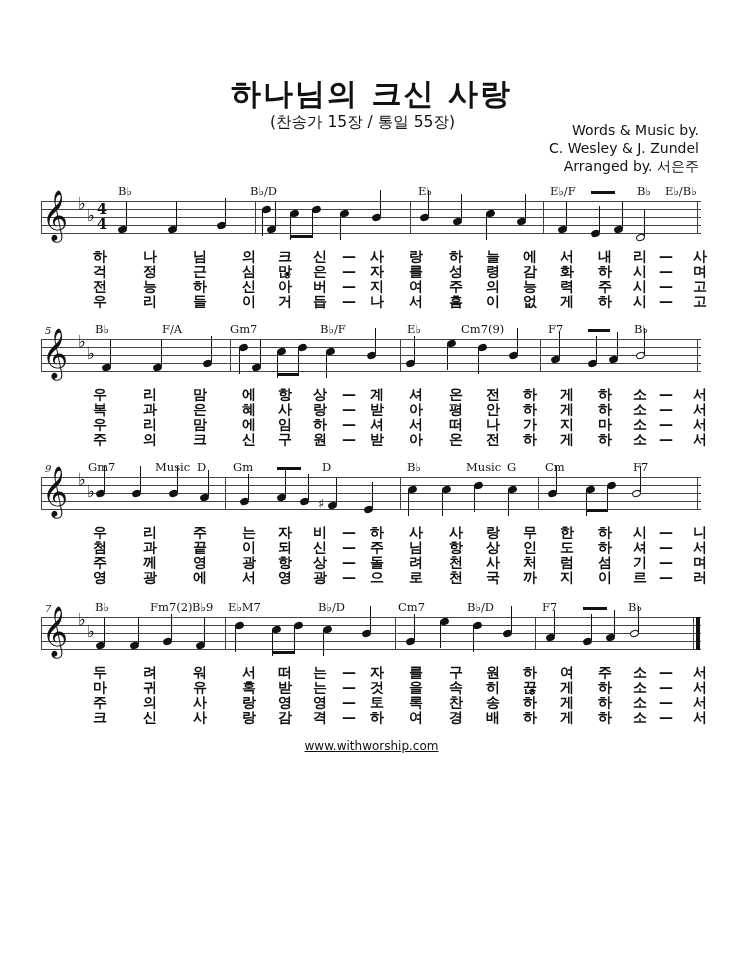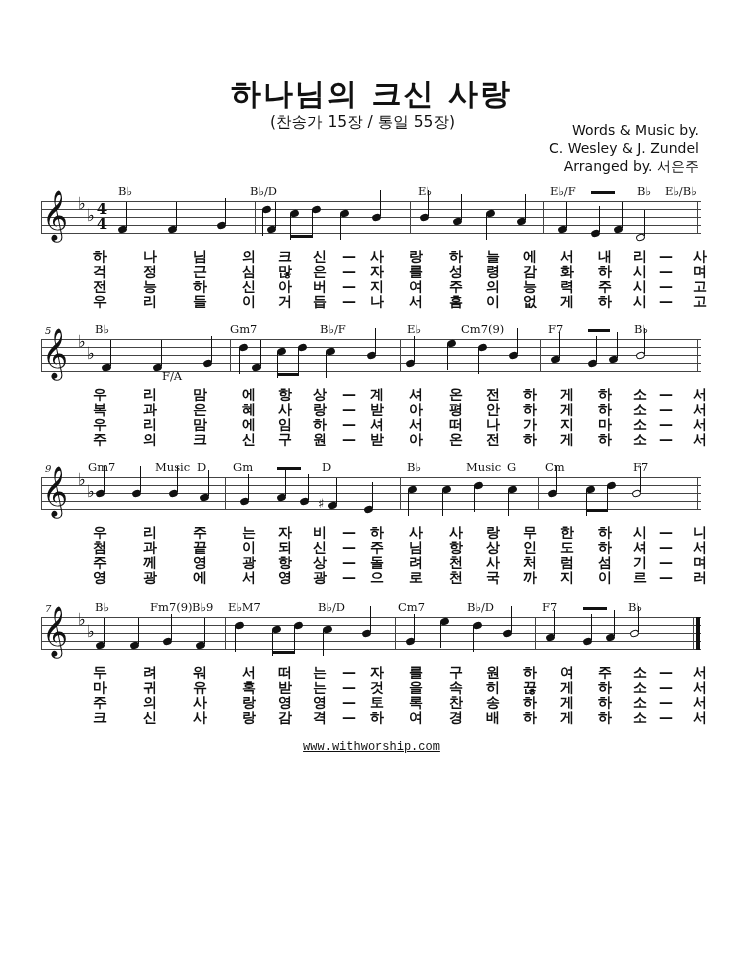--- a/index.html
+++ b/index.html
@@ -17,21 +17,21 @@
   .timesig{position:absolute;left:96px;font-size:15px;font-weight:bold;line-height:15px;font-family:"DejaVu Serif",serif;text-align:center;width:12px;}
   .chord{position:absolute;font-size:11.5px;font-family:"DejaVu Serif","Liberation Serif",serif;white-space:nowrap;}
   .note{position:absolute;width:9px;height:7px;border-radius:50%;background:#111;transform:rotate(-20deg);}
   .note.half{background:#fff;border:1.4px solid #111;width:7px;height:5px;}
   .stem{position:absolute;width:1px;background:#111;}
   .beam{position:absolute;height:3px;background:#111;}
   .sharp{position:absolute;font-size:13px;font-family:"DejaVu Serif",serif;}
   .lyric-row{position:absolute;left:0;width:743px;height:16px;}
   .syl{position:absolute;width:24px;text-align:center;font-size:14px;line-height:16px;font-weight:bold;font-family:"DejaVu Sans",sans-serif;transform:translateX(-12px);}
   .footer-link{position:absolute;left:0;width:743px;top:739px;text-align:center;font-size:12px;}
-  .footer-link span{text-decoration:underline;font-family:Liberation Mono, monospace;}
+  .footer-link span{text-decoration:underline;}
 </style>
 </head>
 <body>
 
 <div class="title">하나님의 크신 사랑</div>
 <div class="subtitle">(찬송가 15장 / 통일 55장)</div>
 <div class="credits">
   <div>Words &amp; Music by.</div>
   <div>C. Wesley &amp; J. Zundel</div>
   <div>Arranged by. 서은주</div>
@@ -184,21 +184,21 @@
       <div class="barline" style="left: 41px; top: 339px; height: 32px;"></div>
       <div class="barline" style="left: 230px; top: 339px; height: 32px;"></div>
       <div class="barline" style="left: 400px; top: 339px; height: 32px;"></div>
       <div class="barline" style="left: 540px; top: 339px; height: 32px;"></div>
       <div class="barline" style="left: 697px; top: 339px; height: 32px;"></div>
       <div class="clef" style="top: 331px;">𝄞</div>
       <div class="flat" style="left: 78px; top: 333px;">♭</div>
       <div class="flat" style="left: 87px; top: 345px;">♭</div>
       <div class="measure-num" style="top: 325px;">5</div>
       <div class="chord" style="left: 95px; top: 322px;">B♭</div>
-      <div class="chord" style="left: 162px; top: 322px; margin-top: 47px;">F/A</div>
+      <div class="chord" style="left: 162px; top: 322px;">F/A</div>
       <div class="chord" style="left: 230px; top: 322px;">Gm7</div>
       <div class="chord" style="left: 320px; top: 322px;">B♭/F</div>
       <div class="chord" style="left: 407px; top: 322px;">E♭</div>
       <div class="chord" style="left: 461px; top: 322px;">Cm7(9)</div>
       <div class="chord" style="left: 548px; top: 322px;">F7</div>
       <div class="chord" style="left: 634px; top: 322px;">B♭</div>
       <div class="note" style="left: 102px; top: 363.5px;"></div>
       <div class="stem" style="left: 110px; top: 339.5px; height: 26px;"></div>
       <div class="note" style="left: 153px; top: 363.5px;"></div>
       <div class="stem" style="left: 161px; top: 339.5px; height: 26px;"></div>
@@ -460,21 +460,21 @@
       <div class="barline" style="left: 225px; top: 617px; height: 32px;"></div>
       <div class="barline" style="left: 395px; top: 617px; height: 32px;"></div>
       <div class="barline" style="left: 535px; top: 617px; height: 32px;"></div>
       <div class="barline" style="left: 693px; top: 617px; height: 32px;"></div>
       <div class="final-thick" style="left: 696px; top: 617px; height: 33px;"></div>
       <div class="clef" style="top: 609px;">𝄞</div>
       <div class="flat" style="left: 78px; top: 611px;">♭</div>
       <div class="flat" style="left: 87px; top: 623px;">♭</div>
       <div class="measure-num" style="top: 603px;">7</div>
       <div class="chord" style="left: 95px; top: 600px;">B♭</div>
-      <div class="chord" style="left: 150px; top: 600px;">Fm7(9)</div>
+      <div class="chord" style="left: 150px; top: 600px;">Fm7(2)</div>
       <div class="chord" style="left: 192px; top: 600px;">B♭9</div>
       <div class="chord" style="left: 228px; top: 600px;">E♭M7</div>
       <div class="chord" style="left: 318px; top: 600px;">B♭/D</div>
       <div class="chord" style="left: 398px; top: 600px;">Cm7</div>
       <div class="chord" style="left: 467px; top: 600px;">B♭/D</div>
       <div class="chord" style="left: 542px; top: 600px;">F7</div>
       <div class="chord" style="left: 628px; top: 600px;">B♭</div>
       <div class="note" style="left: 96px; top: 641.5px;"></div>
       <div class="stem" style="left: 104px; top: 617.5px; height: 26px;"></div>
       <div class="note" style="left: 130px; top: 641.5px;"></div>

